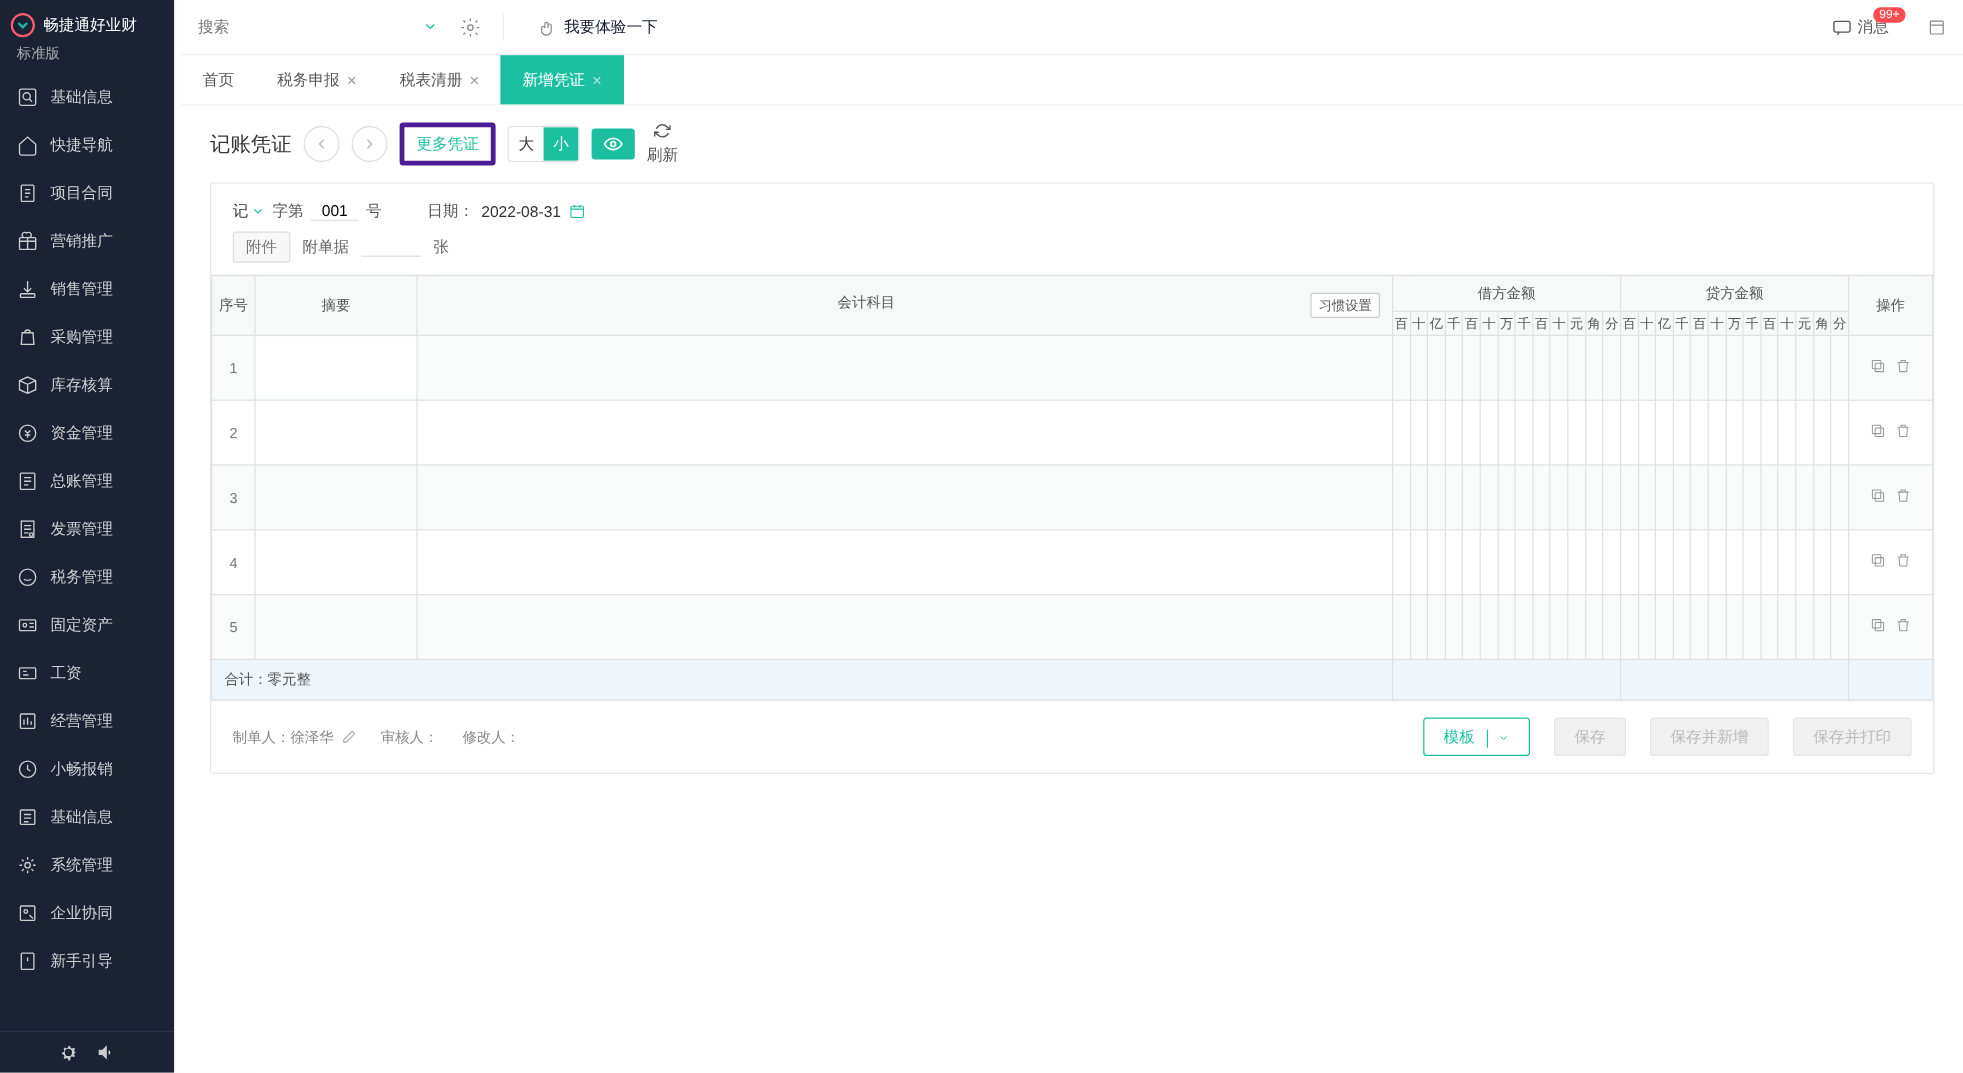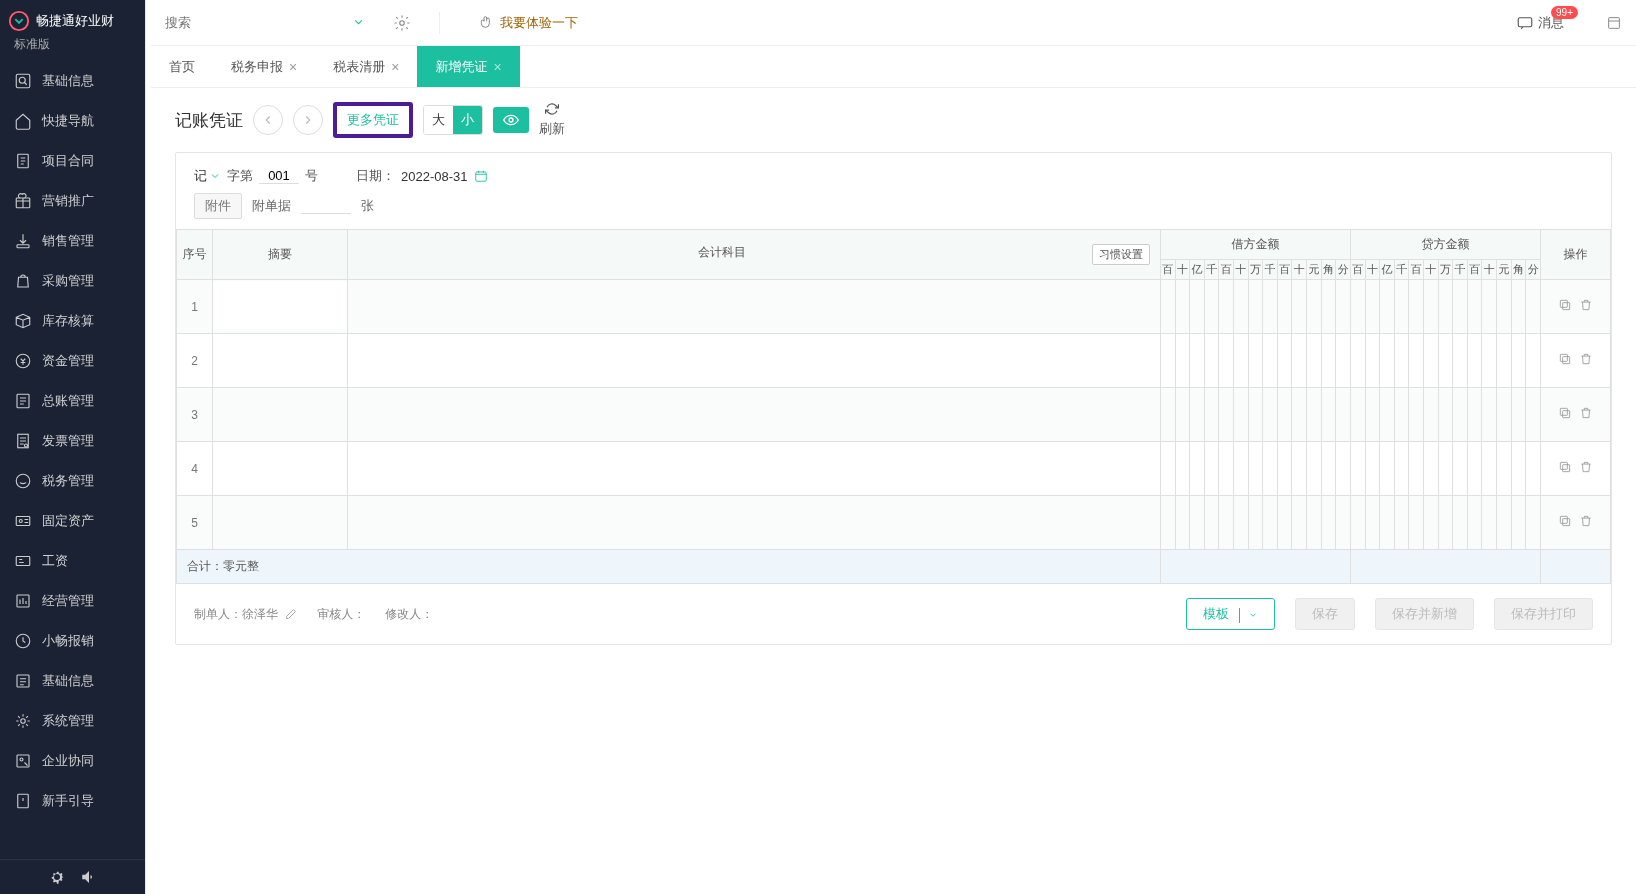--- a/index.html
+++ b/index.html
@@ -14,26 +14,26 @@
 .edition { font-size: 12px; color: #aaa; padding: 0 0 8px 14px; }
 .nav { flex: 1; }
 .nav-item { display: flex; align-items: center; gap: 10px; padding: 11px 14px; cursor: pointer; font-size: 13px; color: #d0d0d0; }
 .nav-icon { width: 18px; height: 18px; flex-shrink: 0; display: flex; align-items: center; justify-content: center; }
 .bottom-bar { display: flex; gap: 14px; padding: 8px 10px; border-top: 1px solid #2a3448; justify-content: center; }
 .bottom-bar svg { width: 18px; height: 18px; }
 .sidebar-divider { width: 6px; background: #fff; border-left: 1px solid #e8e8e8; position: relative; }
 
 
 .main { flex: 1; display: flex; flex-direction: column; background: #fff; min-width: 0; }
-.topbar { height: 46px; display: flex; align-items: center; padding: 0 14px; border-bottom: 1px solid #eee; gap: 28px; }
+.topbar { height: 46px; display: flex; align-items: center; padding: 0 14px; border-bottom: 1px solid #eee; gap: 18px; }
 .search-box { flex: 0 0 200px; display: flex; align-items: center; border-bottom: 1px solid transparent; position: relative; }
 .search-input { border: none; outline: none; font-size: 13px; width: 100%; padding: 4px 0; background: transparent; }
 .search-dd { color: #1cbfa0; cursor: pointer; }
 .gear { color: #888; cursor: pointer; }
-.tip { display: flex; align-items: flex-start; gap: 6px; color: #a16207; cursor: pointer; margin-left: 10px; }
+.tip { display: flex; align-items: flex-end; gap: 6px; color: #0f172a; cursor: pointer; margin-left: 10px; }
 .topbar-spacer { flex: 1; }
 .msg { display: flex; align-items: center; gap: 4px; color: #555; cursor: pointer; position: relative; }
 .badge { position: absolute; top: -8px; right: -14px; background: #ff4d4f; color: #fff; border-radius: 8px; font-size: 10px; padding: 1px 5px; }
 
 
 .tabs { height: 42px; display: flex; align-items: stretch; border-bottom: 1px solid #eee; }
 .tab { display: flex; align-items: center; padding: 0 18px; cursor: pointer; gap: 6px; color: #555; font-size: 13px; }
 .tab.active { background: #1cbfa0; color: #fff; }
 .tab .close { font-size: 14px; opacity: 0.6; }
 

